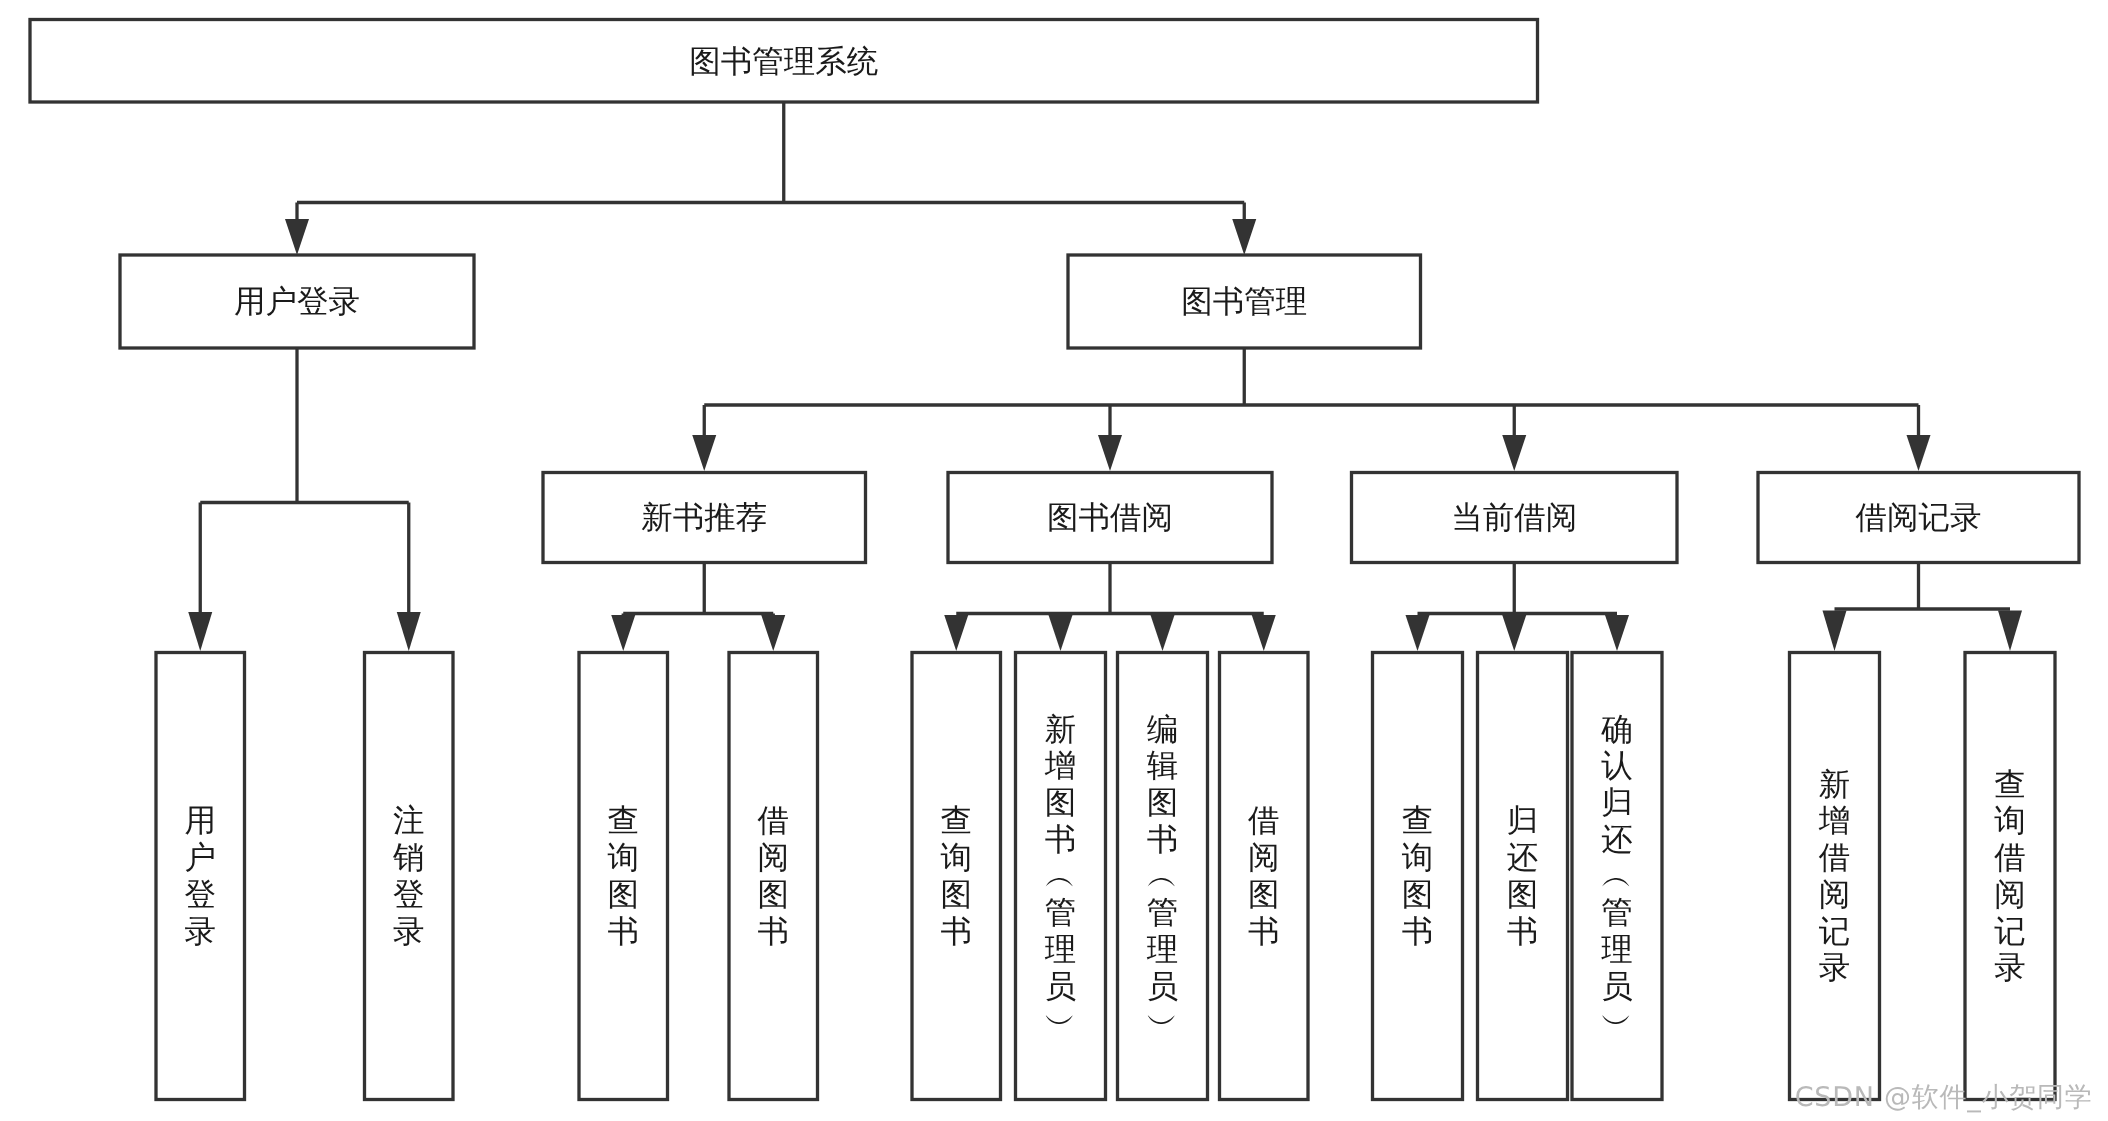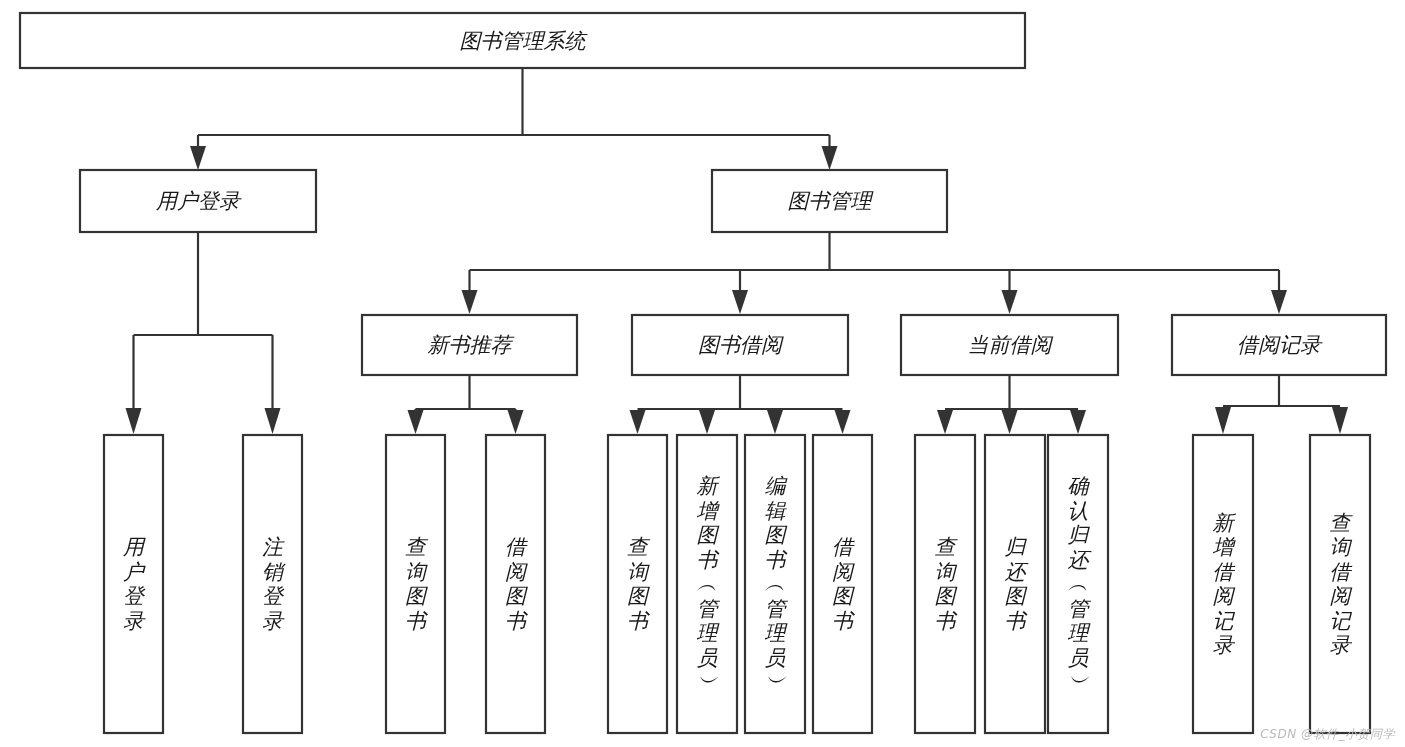--- a/index.html
+++ b/index.html
@@ -7,21 +7,20 @@
     padding: 0;
     background: #ffffff;
   }
   #page {
     position: relative;
     width: 1405px;
     height: 747px;
     background: #ffffff;
     font-family: "DejaVu Sans", "Liberation Sans", sans-serif;
     overflow: hidden;
-    font-style: italic;
   }
   #diagram-svg {
     position: absolute;
     left: 0;
     top: 0;
     width: 1405px;
     height: 747px;
   }
   .node-box {
     fill: #ffffff;
@@ -49,21 +48,21 @@
     font-family: "DejaVu Sans", "Liberation Sans", sans-serif;
     font-size: 21px;
     fill: #1a1a1a;
     text-anchor: middle;
   }
   .watermark {
     position: absolute;
     right: 10px;
     bottom: 4px;
     font-family: "DejaVu Sans", "Liberation Sans", sans-serif;
-    font-size: 12px;
+    font-size: 18px;
     color: #b9b9b9;
     letter-spacing: 0.5px;
     white-space: nowrap;
     user-select: none;
   }
 </style>
 </head>
 <body>
 
 <div id="page">

